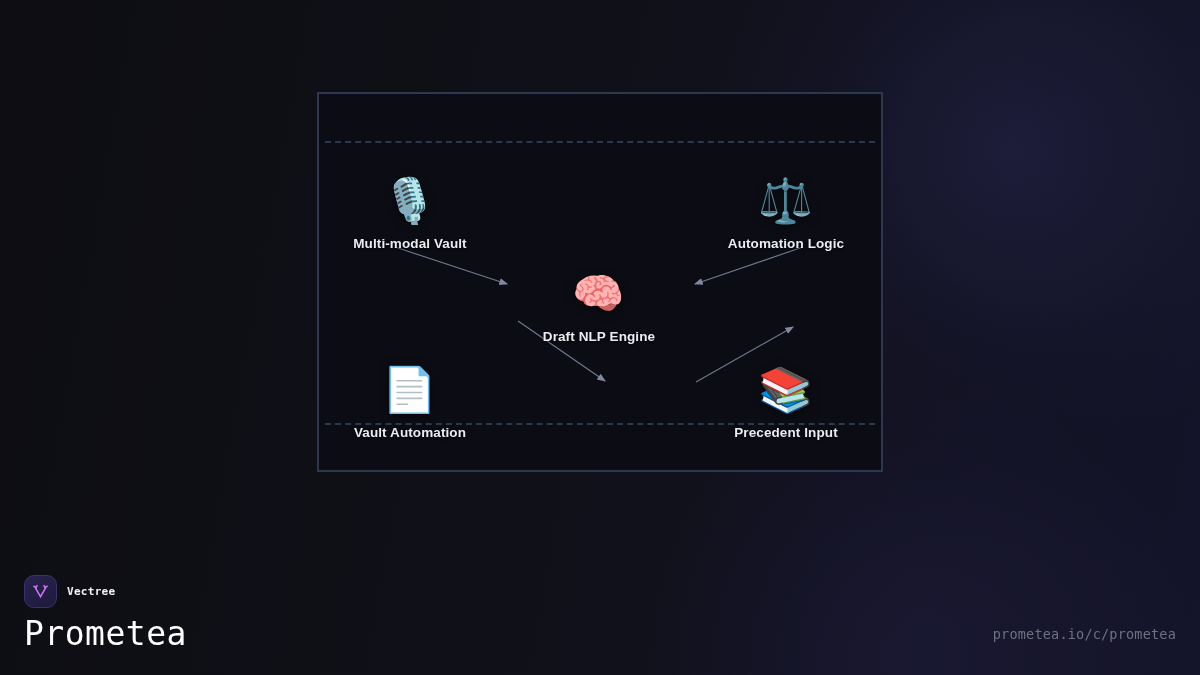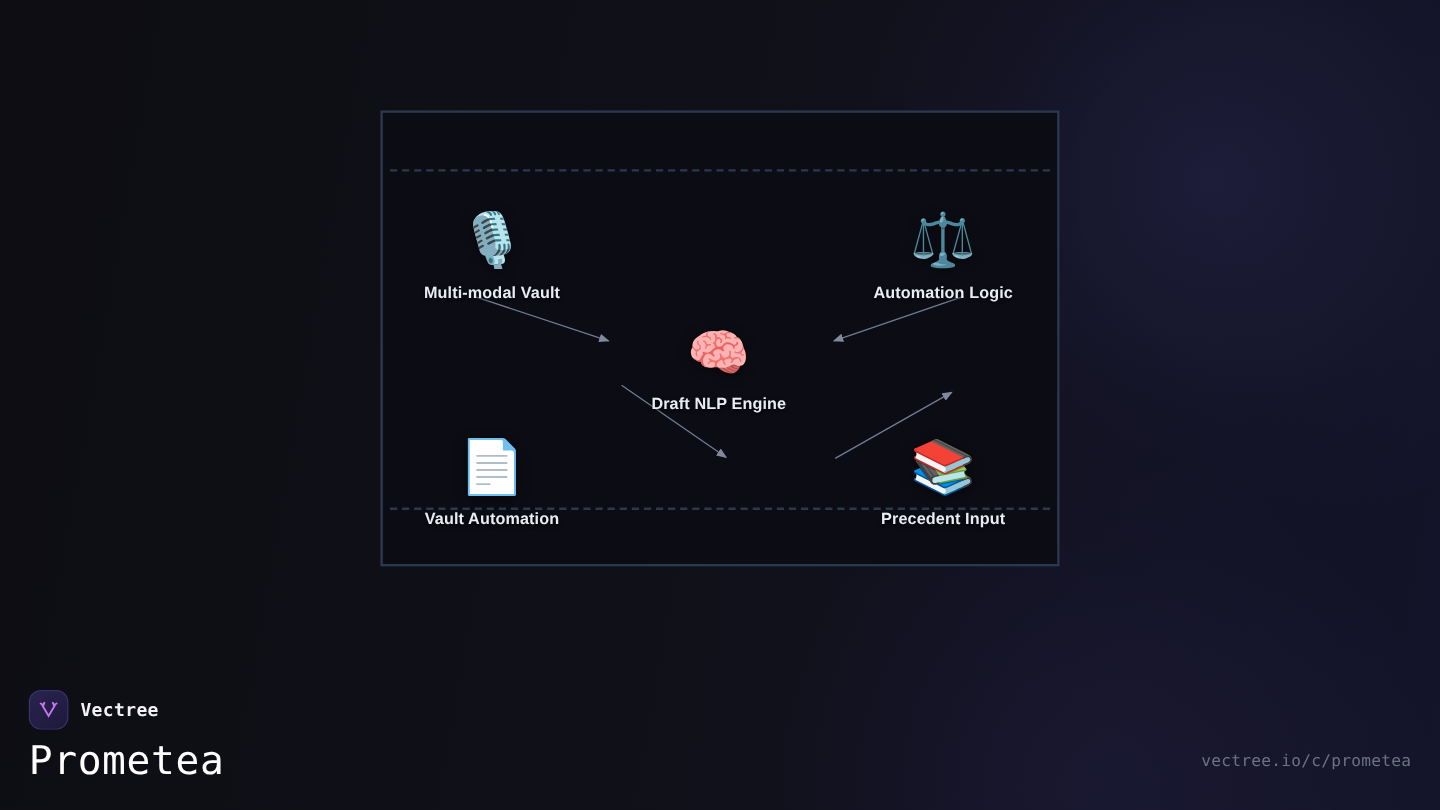--- a/index.html
+++ b/index.html
@@ -118,21 +118,21 @@
     border-radius: 10px;
     background: linear-gradient(145deg, #2a2350 0%, #1d1a3a 100%);
     border: 1px solid #3a3270;
     display: flex;
     align-items: center;
     justify-content: center;
     flex: 0 0 auto;
   }
   .brand-name {
     font-family: "DejaVu Sans Mono", monospace;
-    font-size: 15px;
+    font-size: 11px;
     font-weight: bold;
     color: #f2f2f6;
     letter-spacing: 0.3px;
   }
   .brand-title {
     font-family: "DejaVu Sans Mono", monospace;
     font-size: 33px;
     font-weight: normal;
     color: #ffffff;
     letter-spacing: 0.5px;
@@ -216,13 +216,13 @@
           <path d="M20.4 5.4 L17.4 7.0"></path>
           <path d="M16.4 4.6 L18.0 7.6"></path>
         </g>
       </svg>
     </div>
     <div class="brand-name">Vectree</div>
   </div>
   <div class="brand-title">Prometea</div>
 </div>
 
-<div class="brand-url">vectree.io/c/prometea</div>
+<div class="brand-url">prometea.io/c/prometea</div>
 
 </body></html>

